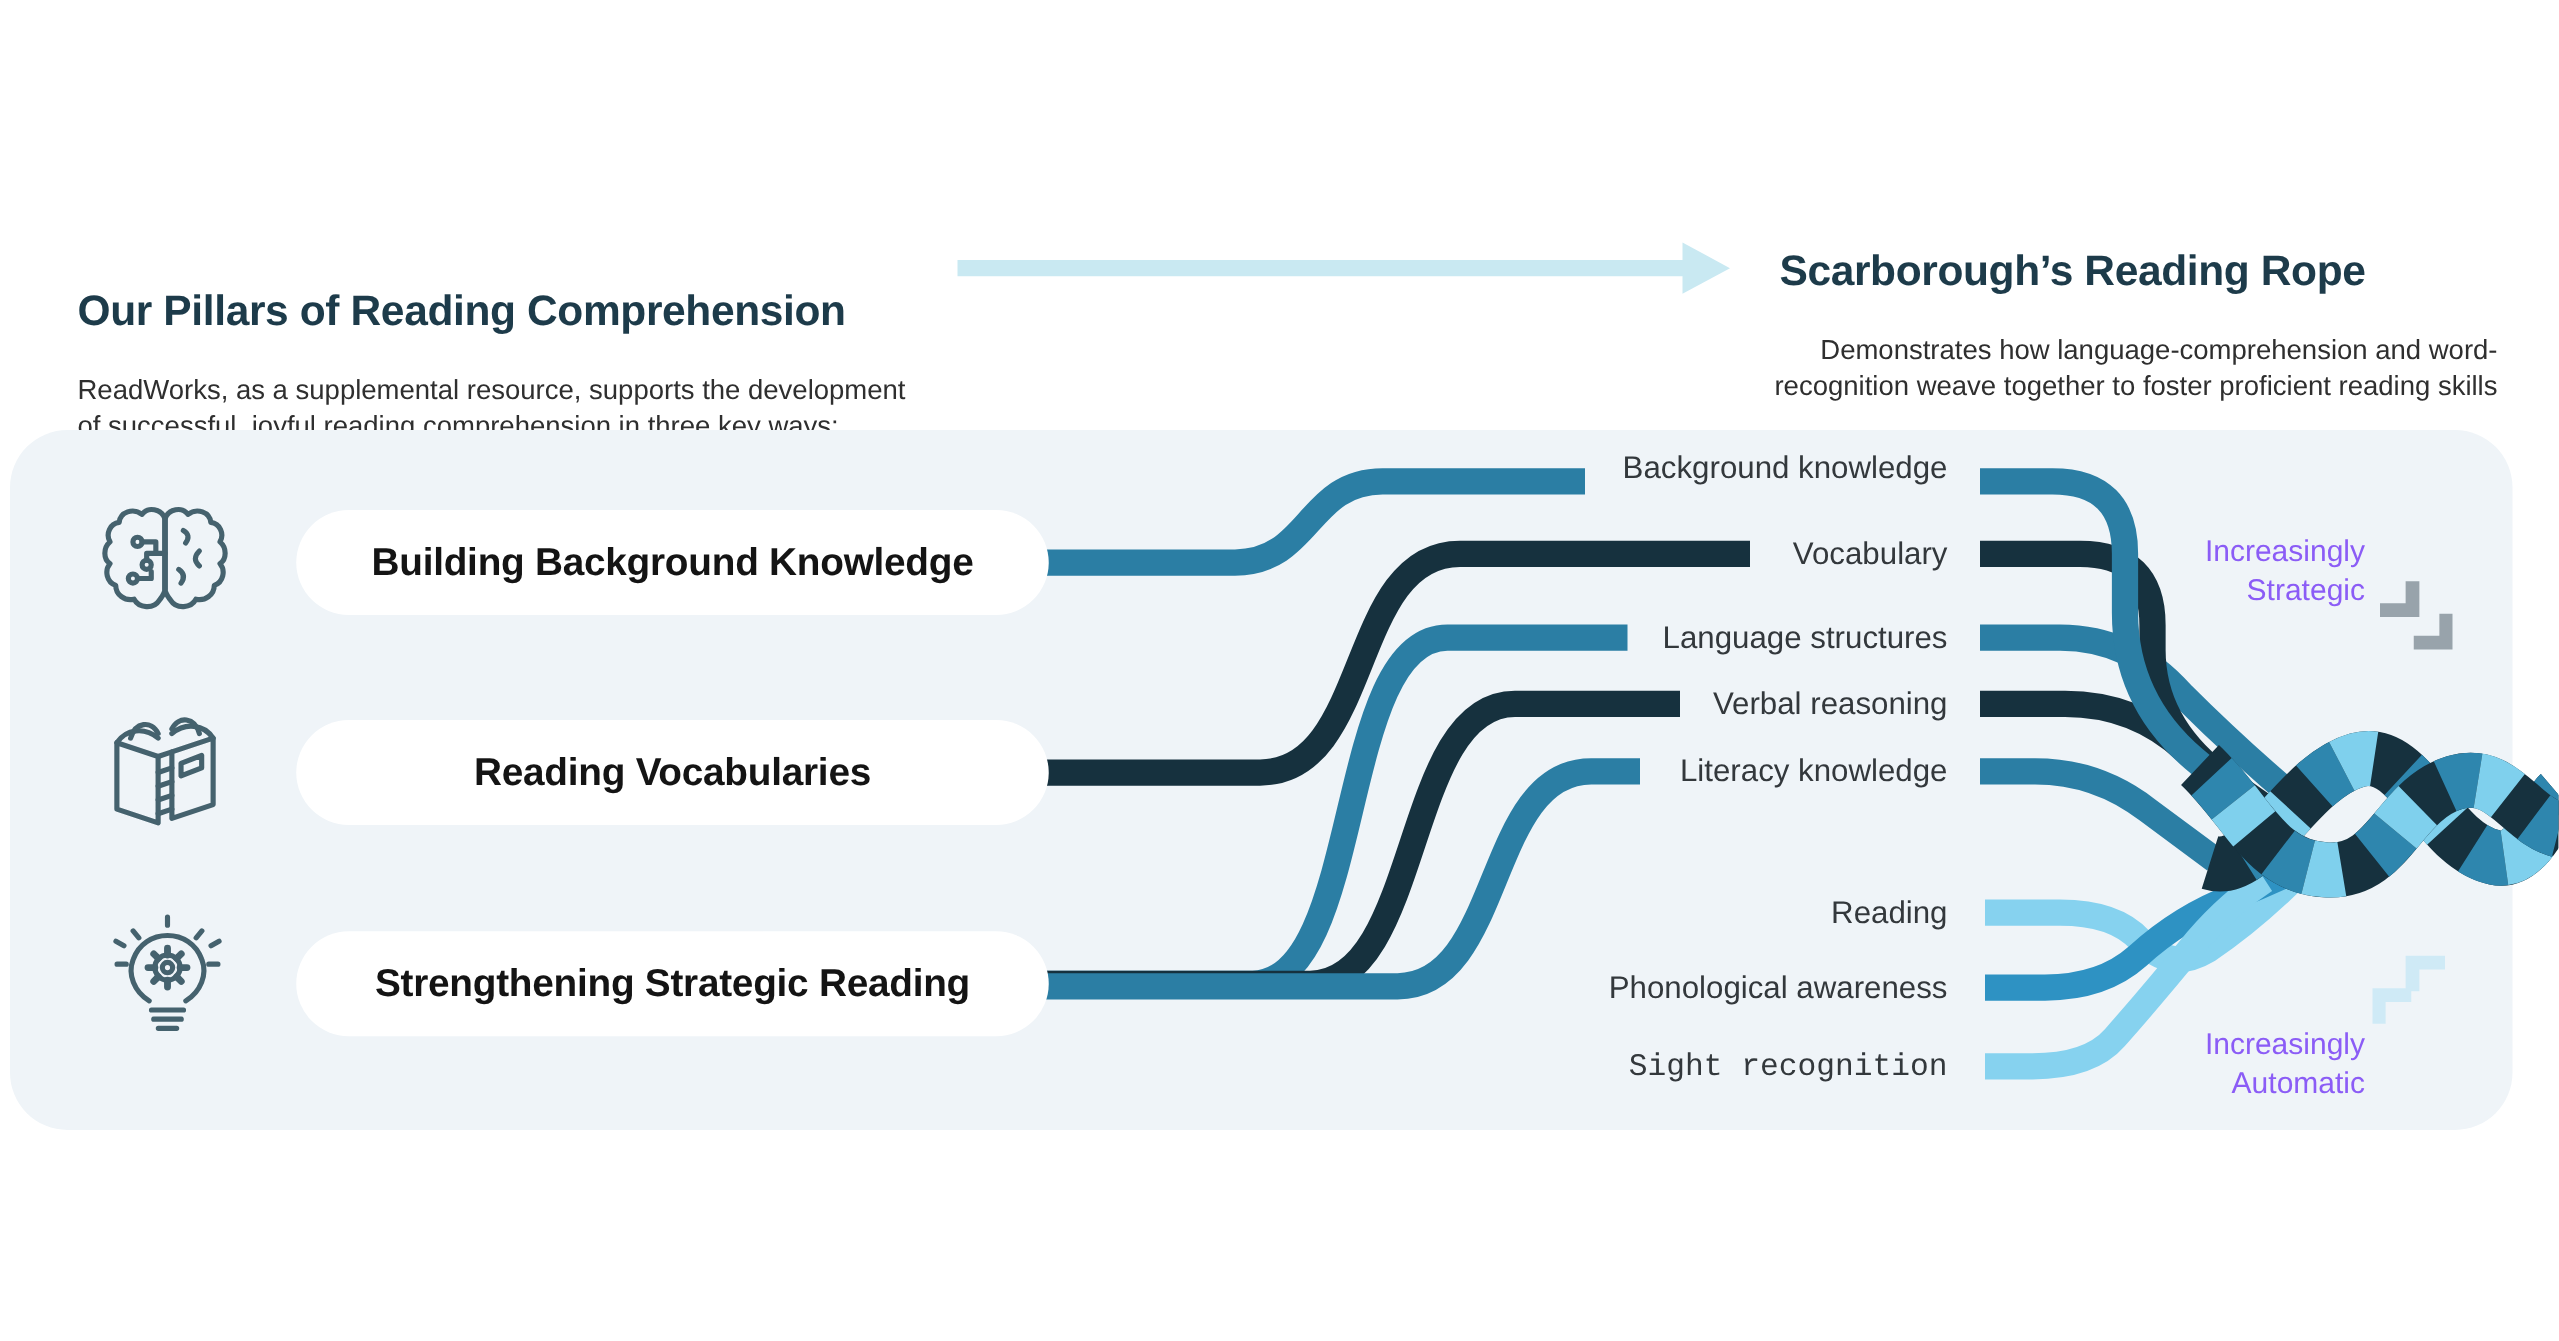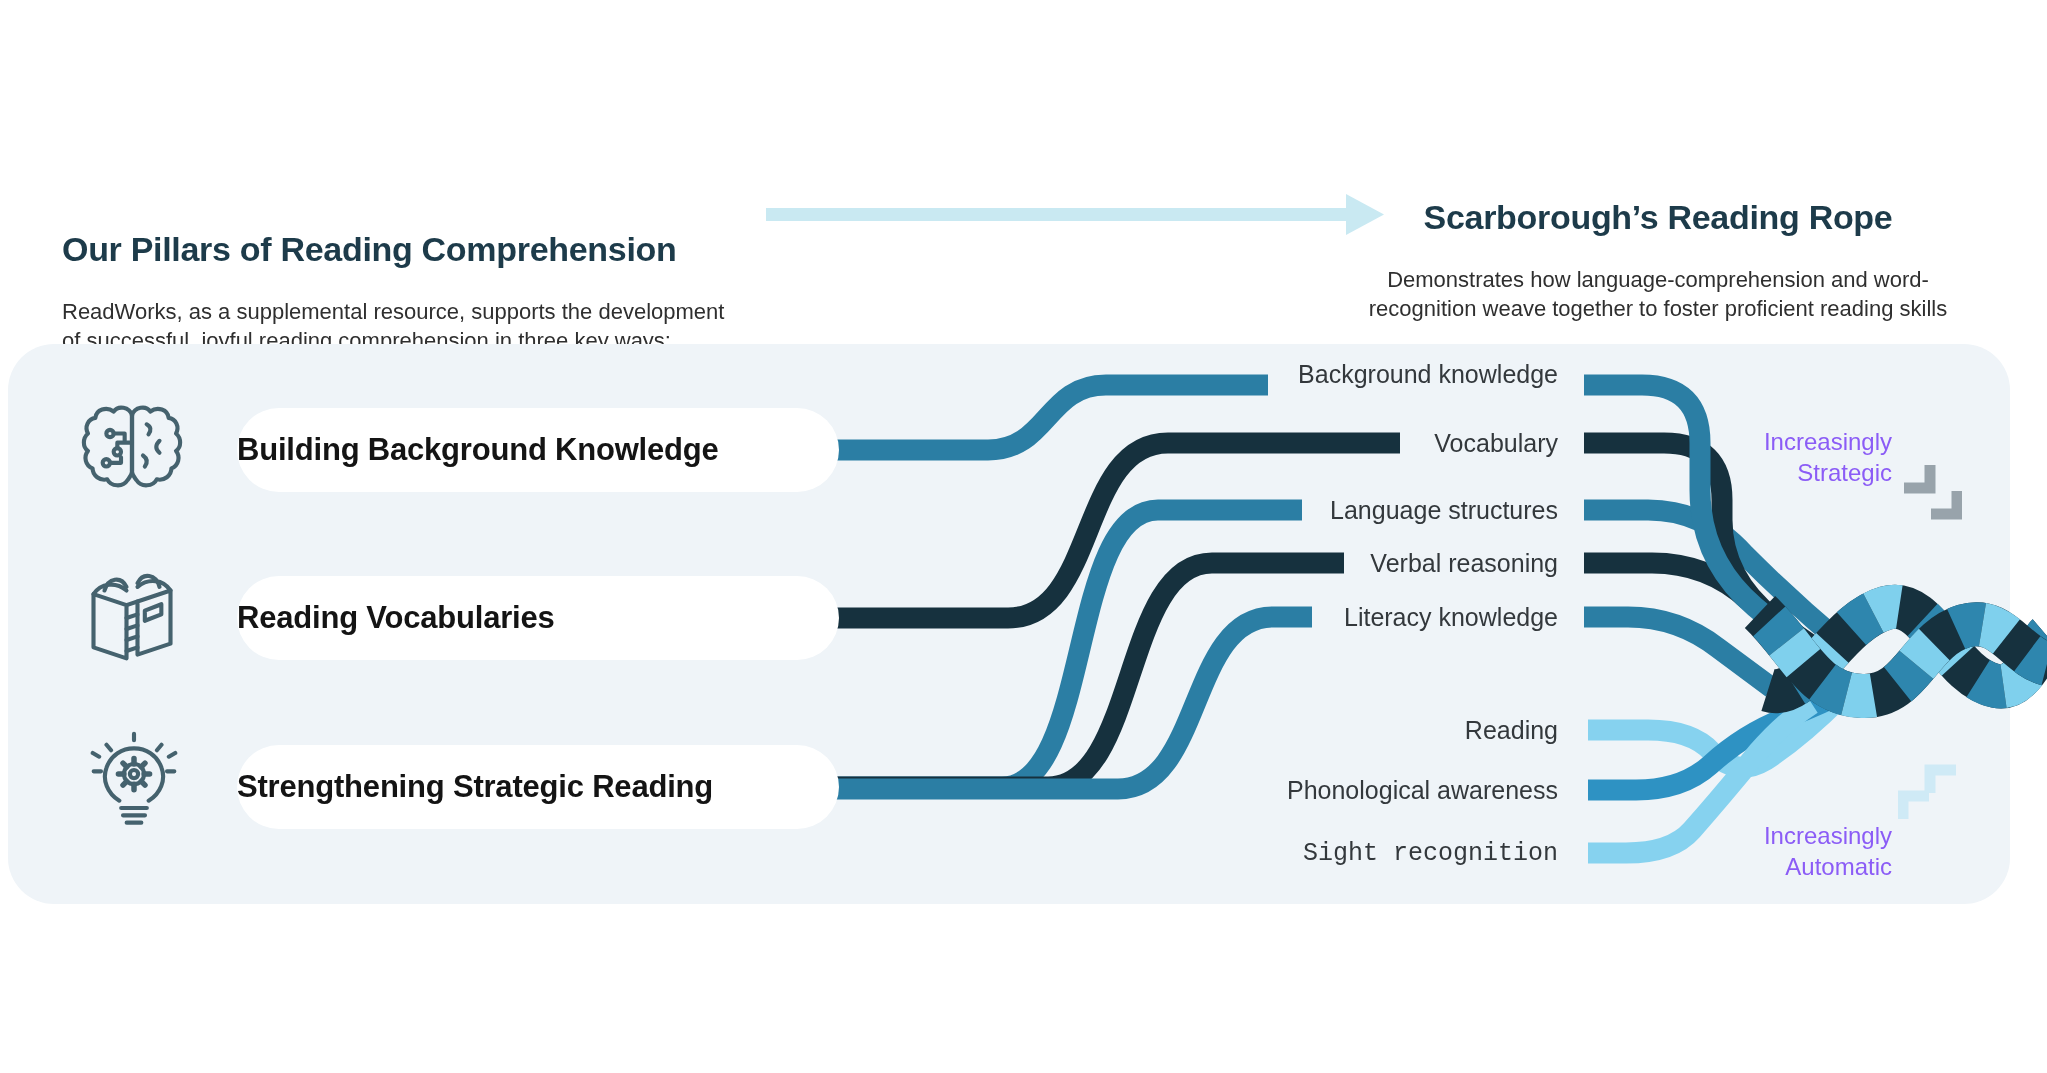--- a/index.html
+++ b/index.html
@@ -4,28 +4,28 @@
 <style>
   html,body{margin:0;padding:0;background:#ffffff;}
   .canvas{position:relative;width:2047px;height:1073px;overflow:hidden;
           font-family:"Liberation Sans",sans-serif;background:#ffffff;}
   .abs{position:absolute;}
   .hdr-title{font-size:34px;font-weight:bold;color:#1d3b4a;letter-spacing:-0.3px;}
   .hdr-sub{font-size:22px;line-height:29px;color:#2f2f2f;white-space:pre-line;}
   #left-header{left:62px;top:186px;margin-top:44px;}
   #left-header .hdr-sub{margin-top:28px;}
   #right-header{left:1318px;top:186px;width:680px;text-align:center;margin-top:12px;}
-  #right-header .hdr-sub{margin-top:28px;}
+  #right-header .hdr-sub{margin-top:28px;text-align:right;}
   #panel{left:8px;top:344px;width:2002px;height:560px;background:#eff4f8;border-radius:46px;}
   .icon-box{width:110px;height:110px;}
   #icon-brain{left:77px;top:395px;}
   #icon-book{left:77px;top:563px;}
   #icon-bulb{left:79px;top:731px;}
   .pillar-card{left:237px;width:602px;height:84px;background:#ffffff;border-radius:42px;
-               display:flex;align-items:center;
+               display:flex;align-items:center;justify-content:center;
                font-size:31px;font-weight:bold;color:#141414;letter-spacing:-0.2px;}
   #card-1{top:408px;}
   #card-2{top:576px;}
   #card-3{top:745px;}
   .strand-label{right:489px;width:420px;text-align:right;font-size:25px;color:#33383c;}
   #overlay{left:0;top:0;}
   .inc-label{left:1662px;width:230px;text-align:right;font-size:24px;line-height:31px;
              color:#8b5cf6;white-space:pre-line;}
   #inc-strategic{top:426px;}
   #inc-automatic{top:820px;}

